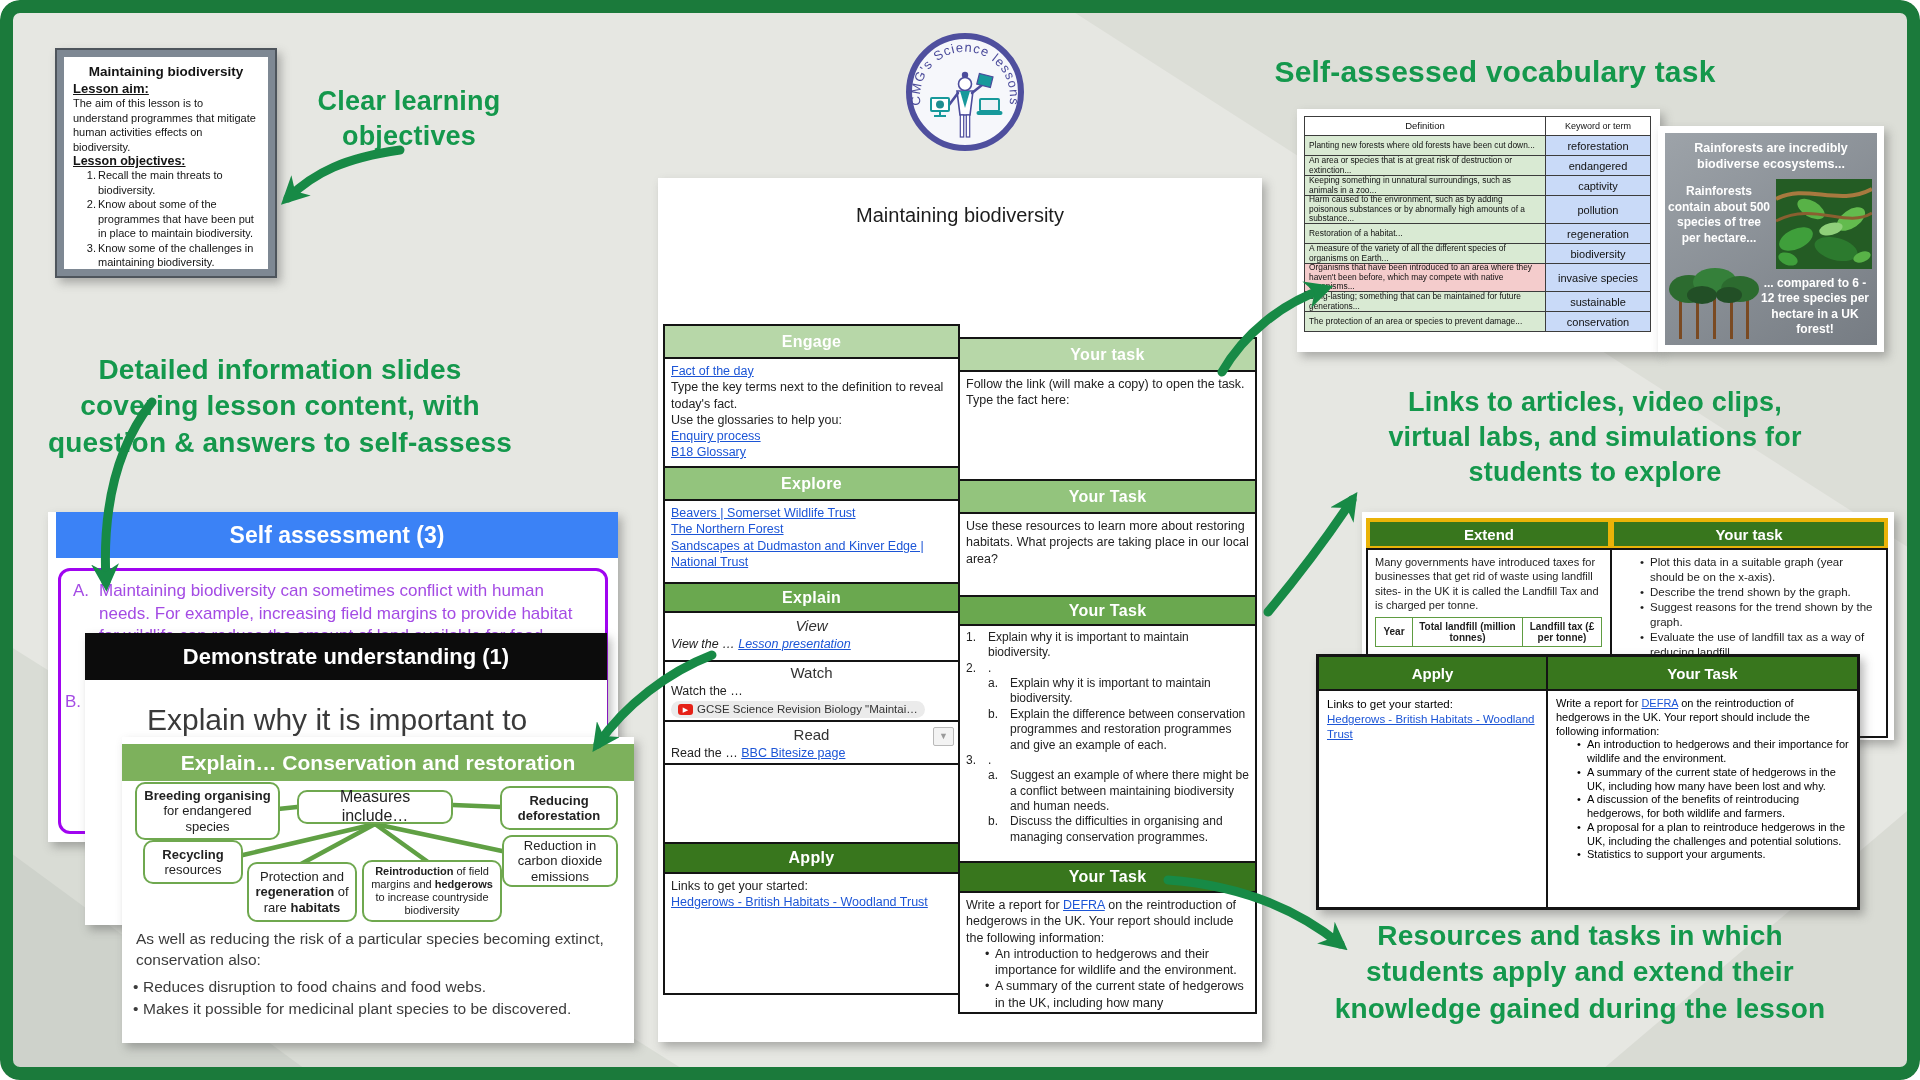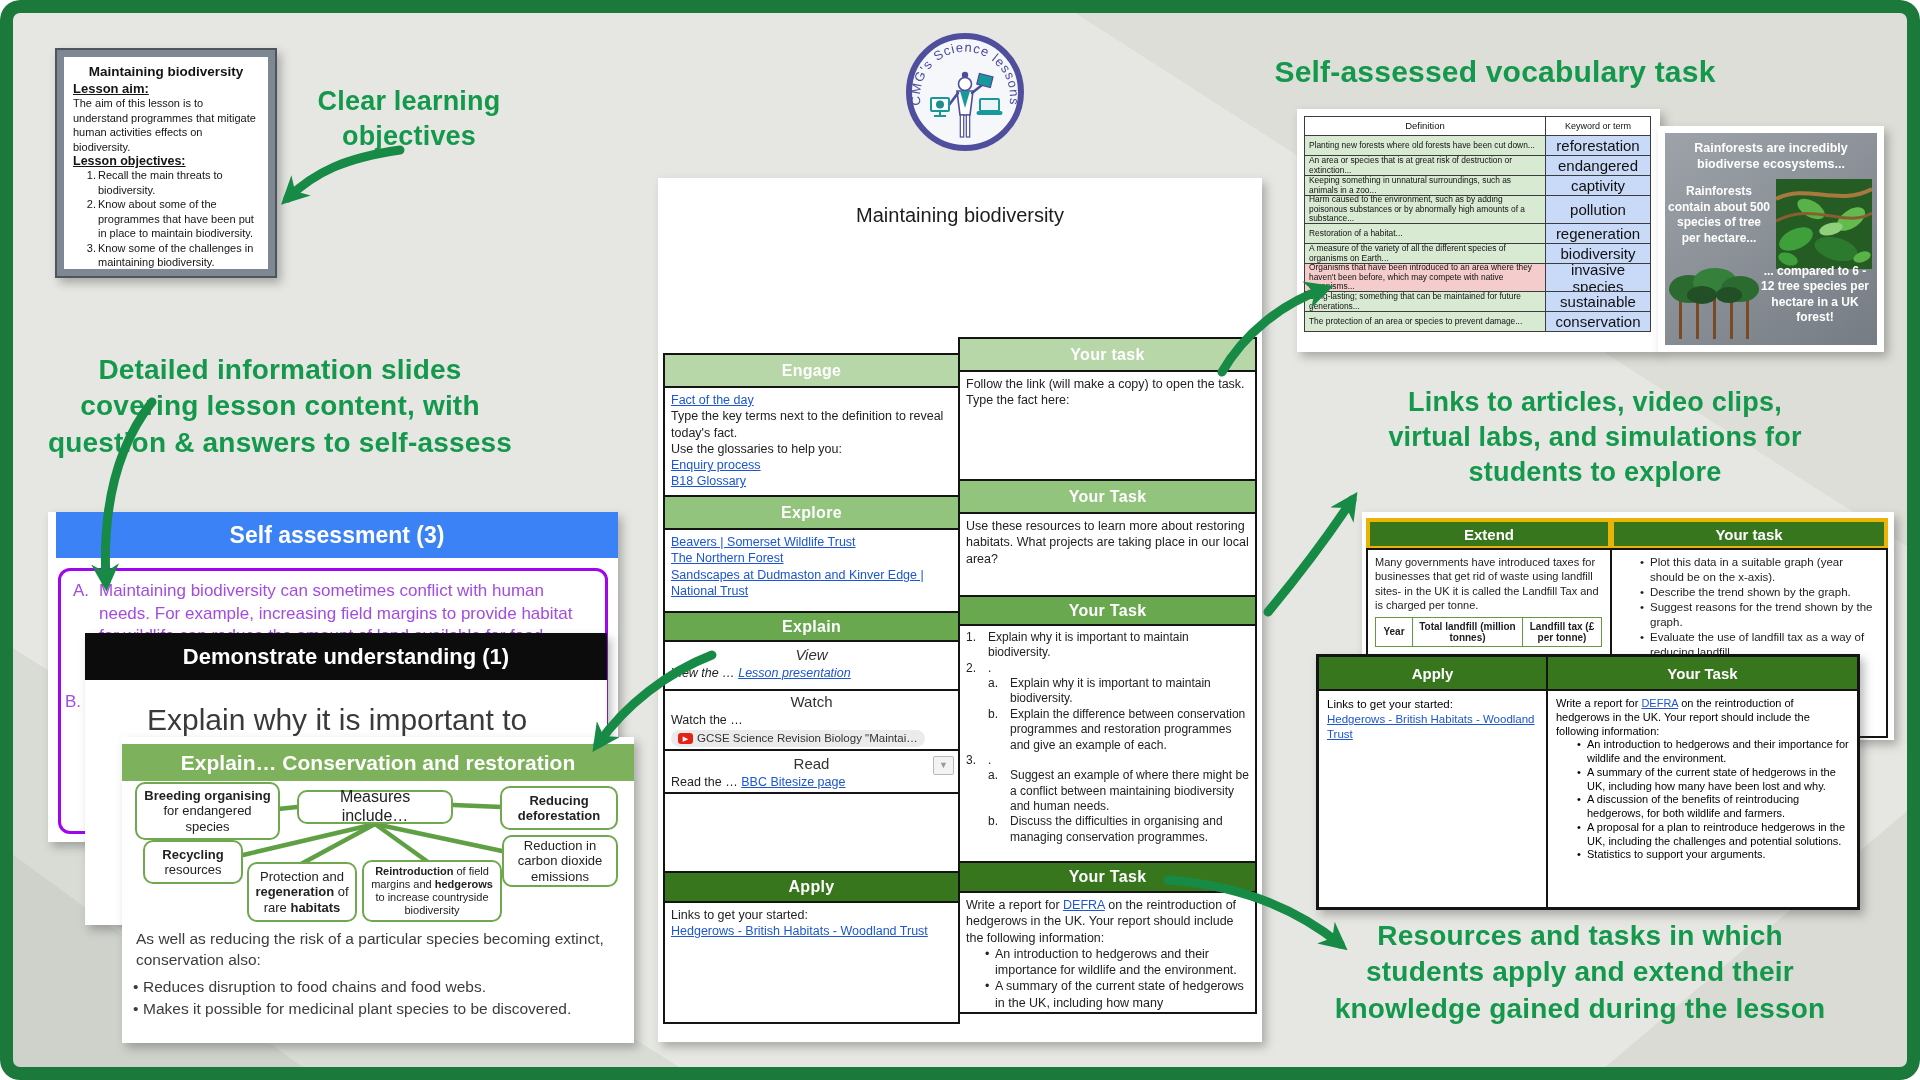--- a/index.html
+++ b/index.html
@@ -41,28 +41,28 @@
   .tn{flex:none;width:22px;}
   .bul{position:relative;padding-left:15px;}
   .bul::before{content:"•";position:absolute;left:5px;}
   
   .vrow{display:flex;}
   .vrow + .vrow{margin-top:-1px;}
   .vd{width:242px;box-sizing:border-box;border:1px solid #3c3c3c;background:#d9ead3;font-size:8.4px;
       line-height:1.12;display:flex;align-items:center;padding:1px 4px;color:#111;overflow:hidden;}
   .vd.red{background:#f4cccc;}
   .vk{width:106px;box-sizing:border-box;border:1px solid #3c3c3c;margin-left:-1px;background:#c9daf8;
-      font-size:15px;display:flex;align-items:center;justify-content:center;text-align:center;color:#111;overflow:hidden;}
+      font-size:11px;display:flex;align-items:center;justify-content:center;text-align:center;color:#111;overflow:hidden;}
   .vhd{background:#fff;font-size:9.5px;justify-content:center;text-align:center;}
   
   .rf{position:absolute;left:7px;top:7px;right:7px;bottom:7px;background:linear-gradient(145deg,#9da3a9,#767c83);
       color:#fff;font-weight:bold;overflow:hidden;}
   .rf-t{position:absolute;left:5px;right:5px;top:7px;text-align:center;font-size:12.5px;line-height:1.3;}
   .rf-f1{position:absolute;left:2px;top:51px;width:104px;text-align:center;font-size:12px;line-height:1.3;}
-  .rf-f2{position:absolute;right:3px;bottom:19px;width:118px;text-align:center;font-size:12px;line-height:1.3;}
+  .rf-f2{position:absolute;right:3px;bottom:7px;width:118px;text-align:center;font-size:12px;line-height:1.3;}
   
   .xh{border:4px solid #eab308;box-sizing:border-box;background:#38761d;color:#fff;font-weight:bold;
       font-size:15px;display:flex;align-items:center;justify-content:center;}
   .xc{border:2px solid #141414;box-sizing:border-box;background:#fff;padding:5px 7px;font-size:11px;
       line-height:1.3;color:#1d1d1d;overflow:hidden;}
   .mtc{border:1.5px solid #5f9c41;box-sizing:border-box;font-size:10px;font-weight:bold;display:flex;
        align-items:center;justify-content:center;text-align:center;line-height:1.15;background:#fff;}
   
   .sa-h{position:absolute;left:8px;top:0;right:0;height:46px;background:#3b82f6;color:#fff;font-weight:bold;
         font-size:23px;display:flex;align-items:center;justify-content:center;}
@@ -179,21 +179,21 @@
       <span>Reduction in carbon dioxide emissions</span>
     </div>
     <div class="cs-foot" style="left:14px;top:192px;width:486px;">As well as reducing the risk of a particular species becoming extinct, conservation also:</div>
     <div class="cs-foot bul" style="left:6px;top:240px;width:496px;">Reduces disruption to food chains and food webs.</div>
     <div class="cs-foot bul" style="left:6px;top:262px;width:496px;">Makes it possible for medicinal plant species to be discovered.</div>
   </div>
 
   <div class="abs page" style="left:658px;top:178px;width:604px;height:864px;">
     <div class="ws-title">Maintaining biodiversity</div>
 
-    <div class="abs ws-col" style="left:5px;top:175px;width:297px;">
+    <div class="abs ws-col" style="left:5px;top:146px;width:297px;">
       <div class="ws-h h1" style="height:35px;">Engage</div>
       <div class="ws-c" style="height:111px;">
         <div><span class="link">Fact of the day</span></div>
         <div>Type the key terms next to the definition to reveal today's fact.</div>
         <div>Use the glossaries to help you:</div>
         <div><span class="link">Enquiry process</span></div>
         <div><span class="link">B18 Glossary</span></div>
       </div>
       <div class="ws-h h2" style="height:35px;">Explore</div>
       <div class="ws-c" style="height:85px;">

